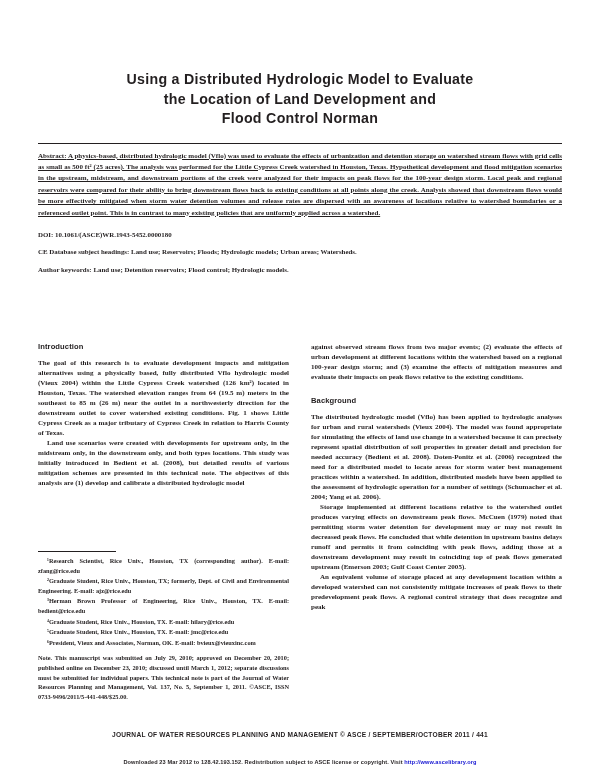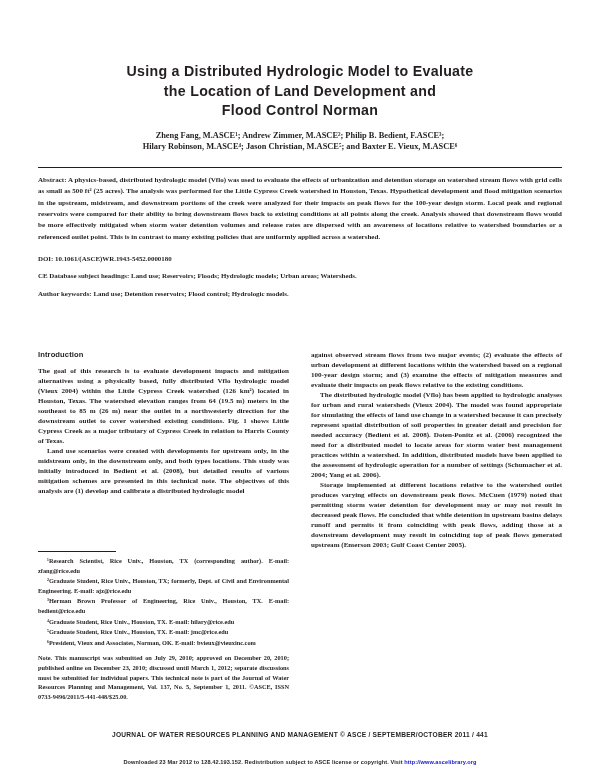--- a/index.html
+++ b/index.html
@@ -26,21 +26,21 @@
     padding: 62px 62px 0 62px;
     text-align: center;
   }
   .paper-title {
     font-family: "Liberation Sans", "DejaVu Sans", sans-serif;
     font-weight: bold;
     font-size: 14.2px;
     line-height: 19.5px;
     letter-spacing: 0.3px;
     color: #231f20;
-    margin: 0;
+    margin: 8px;
   }
   .paper-title .tline { display: block; }
 
   .authors {
     margin-top: 9px;
     font-family: "Liberation Serif", "DejaVu Serif", serif;
     font-size: 8.4px;
     line-height: 11.6px;
     color: #231f20;
     font-weight: 600;
@@ -53,20 +53,21 @@
     border-top: 1.6px solid #231f20;
   }
   .abstract {
     margin: 7px 38px 0 38px;
     font-size: 7.0px;
     line-height: 11.4px;
     text-align: justify;
     font-weight: 700;
     color: #231f20;
     letter-spacing: 0.02px;
+    text-decoration: underline;
   }
   .abstract .lead { font-weight: 700; }
 
   .doi {
     margin: 10px 38px 0 38px;
     font-size: 6.9px;
     line-height: 11.3px;
     font-weight: 700;
     color: #231f20;
   }
@@ -86,21 +87,20 @@
     top: 342px;
     left: 38px;
     right: 38px;
     width: 524px;
     display: flex;
     gap: 22px;
   }
   .col {
     width: 251px;
     box-sizing: border-box;
-    margin-top: 8px;
   }
   .sec-head {
     font-family: "Liberation Sans", "DejaVu Sans", sans-serif;
     font-size: 7.6px;
     font-weight: bold;
     color: #231f20;
     margin: 0 0 7px 0;
     letter-spacing: 0.1px;
   }
   .sec-head.spaced { margin-top: 14px; }
@@ -182,24 +182,20 @@
 <body>
 
 <div class="page">
 
   <div class="title-block">
     <h1 class="paper-title">
       <span class="tline">Using a Distributed Hydrologic Model to Evaluate</span>
       <span class="tline">the Location of Land Development and</span>
       <span class="tline">Flood Control Norman</span>
     </h1>
-    <div class="authors">
-      <span class="aline">Zheng Fang, M.ASCE¹; Andrew Zimmer, M.ASCE²; Philip B. Bedient, F.ASCE³;</span>
-      <span class="aline">Hilary Robinson, M.ASCE⁴; Jason Christian, M.ASCE⁵; and Baxter E. Vieux, M.ASCE⁶</span>
-    </div>
   </div>
 
   <div class="rule"></div>
 
   <div class="abstract">
     <span class="lead">Abstract:</span>
     <span>A physics-based, distributed hydrologic model (Vflo) was used to evaluate the effects of urbanization and detention storage on watershed stream flows with grid cells as small as 500 ft² (25 acres). The analysis was performed for the Little Cypress Creek watershed in Houston, Texas. Hypothetical development and flood mitigation scenarios in the upstream, midstream, and downstream portions of the creek were analyzed for their impacts on peak flows for the 100-year design storm. Local peak and regional reservoirs were compared for their ability to bring downstream flows back to existing conditions at all points along the creek. Analysis showed that downstream flows would be more effectively mitigated when storm water detention volumes and release rates are dispersed with an awareness of locations relative to watershed boundaries or a referenced outlet point. This is in contrast to many existing policies that are uniformly applied across a watershed.</span>
   </div>
 
   <div class="doi">
@@ -220,22 +216,24 @@
   <div class="columns">
 
     <div class="col">
       <div class="sec-head">Introduction</div>
       <p class="body">The goal of this research is to evaluate development impacts and mitigation alternatives using a physically based, fully distributed Vflo hydrologic model (Vieux 2004) within the Little Cypress Creek watershed (126 km²) located in Houston, Texas. The watershed elevation ranges from 64 (19.5 m) meters in the southeast to 85 m (26 m) near the outlet in a northwesterly direction for the downstream outlet to cover watershed existing conditions. Fig. 1 shows Little Cypress Creek as a major tributary of Cypress Creek in relation to Harris County of Texas.</p>
       <p class="body">Land use scenarios were created with developments for upstream only, in the midstream only, in the downstream only, and both types locations. This study was initially introduced in Bedient et al. (2008), but detailed results of various mitigation schemes are presented in this technical note. The objectives of this analysis are (1) develop and calibrate a distributed hydrologic model</p>
     </div>
 
     <div class="col">
       <p class="body">against observed stream flows from two major events; (2) evaluate the effects of urban development at different locations within the watershed based on a regional 100-year design storm; and (3) examine the effects of mitigation measures and evaluate their impacts on peak flows relative to the existing conditions.</p>
+      <div class="sec-head spaced">Background</div>
       <p class="body">The distributed hydrologic model (Vflo) has been applied to hydrologic analyses for urban and rural watersheds (Vieux 2004). The model was found appropriate for simulating the effects of land use change in a watershed because it can precisely represent spatial distribution of soil properties in greater detail and precision for needed accuracy (Bedient et al. 2008). Doten-Ponitz et al. (2006) recognized the need for a distributed model to locate areas for storm water best management practices within a watershed. In addition, distributed models have been applied to the assessment of hydrologic operation for a number of settings (Schumacher et al. 2004; Yang et al. 2006).</p>
       <p class="body">Storage implemented at different locations relative to the watershed outlet produces varying effects on downstream peak flows. McCuen (1979) noted that permitting storm water detention for development may or may not result in decreased peak flows. He concluded that while detention in upstream basins delays runoff and permits it from coinciding with peak flows, adding those at a downstream development may result in coinciding top of peak flows generated upstream (Emerson 2003; Gulf Coast Center 2005).</p>
+      <p class="body">An equivalent volume of storage placed at any development location within a developed watershed can not consistently mitigate increases of peak flows to their predevelopment peak flows. A regional control strategy that does recognize and peak</p>
     </div>
   </div>
 
   <div class="footnotes">
     <div class="fn-rule"></div>
     <p class="fn">¹Research Scientist, Rice Univ., Houston, TX (corresponding author). E-mail: zfang@rice.edu</p>
     <p class="fn">²Graduate Student, Rice Univ., Houston, TX; formerly, Dept. of Civil and Environmental Engineering. E-mail: ajz@rice.edu</p>
     <p class="fn">³Herman Brown Professor of Engineering, Rice Univ., Houston, TX. E-mail: bedient@rice.edu</p>
     <p class="fn">⁴Graduate Student, Rice Univ., Houston, TX. E-mail: hilary@rice.edu</p>
     <p class="fn">⁵Graduate Student, Rice Univ., Houston, TX. E-mail: jmc@rice.edu</p>

